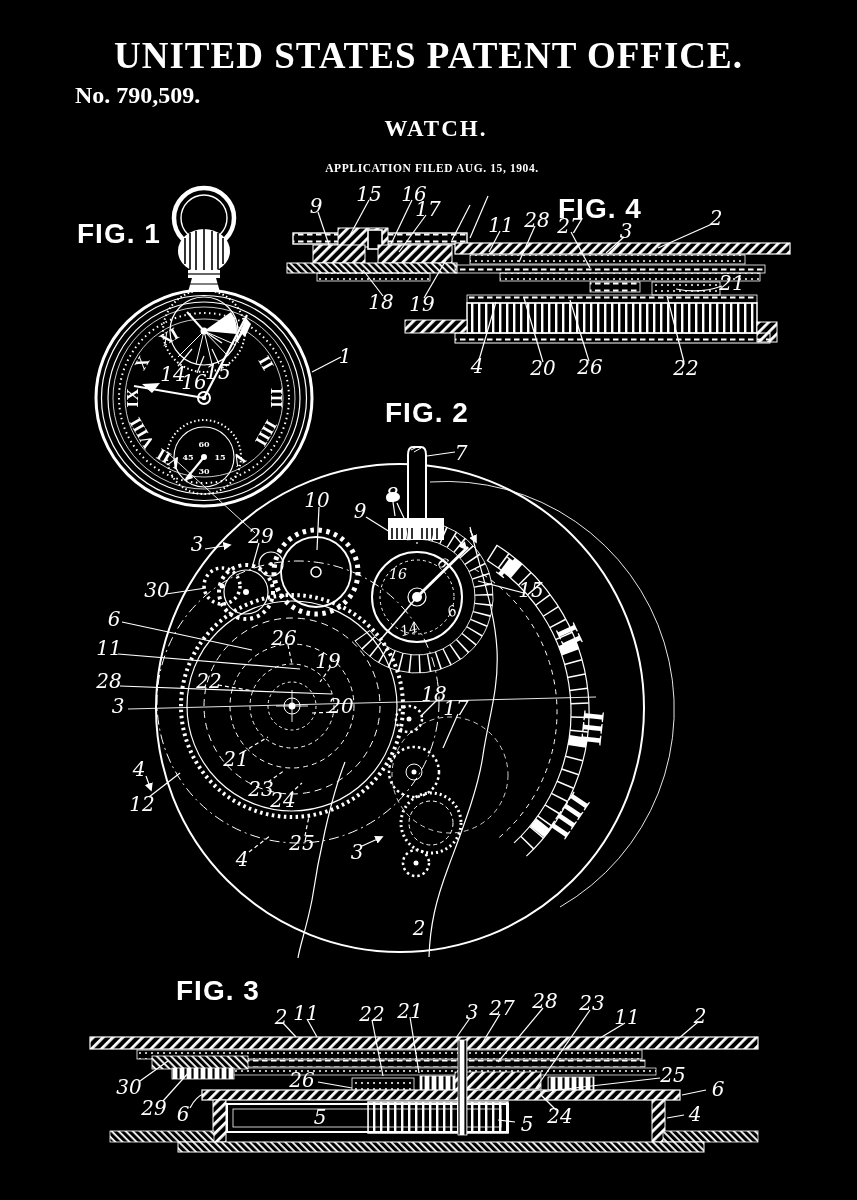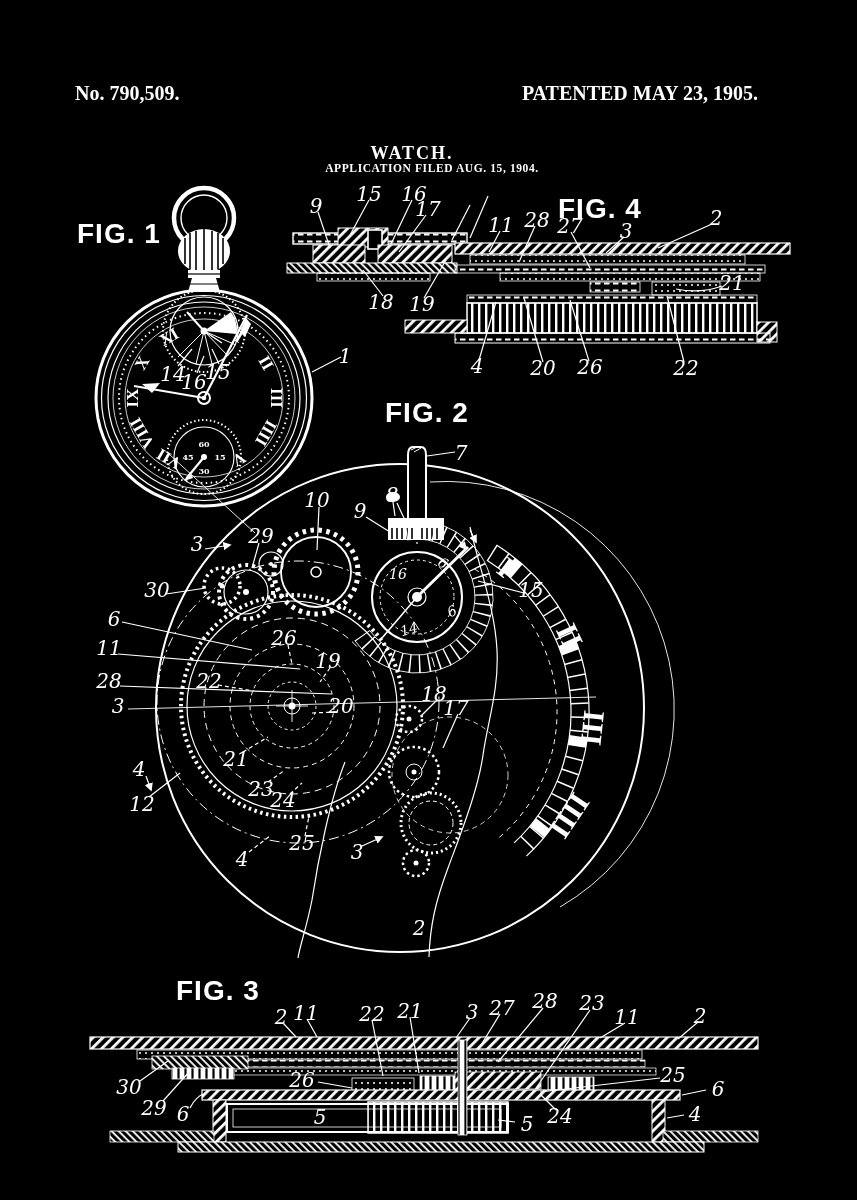--- a/index.html
+++ b/index.html
@@ -1,43 +1,43 @@
 <!DOCTYPE html>
 <html><head>
 <meta charset="utf-8">
 <style>
   html,body{margin:0;padding:0;background:#000;}
   .poster{position:relative;width:857px;height:1200px;background:#000;overflow:hidden;
           font-family:"Liberation Serif",serif;color:#fff;}
   .hdr{position:absolute;left:0;width:857px;text-align:center;}
   .title{top:34px;font-size:37px;font-weight:bold;letter-spacing:1px;}
-  .numrow{position:absolute;top:82px;font-size:20px;font-weight:bold;}
+  .numrow{position:absolute;top:82px;font-size:24px;font-weight:bold;}
   .pno{left:75px;}
   .pdate{right:99px;}
   .inventor{top:107px;width:824px;font-size:17px;font-weight:bold;letter-spacing:1px;}
-  .invention{top:143px;width:824px;font-size:18px;font-weight:bold;letter-spacing:2px;}
+  .invention{top:116px;width:824px;font-size:23px;font-weight:bold;letter-spacing:2px;padding-left:24px;}
   .appline{top:162px;width:824px;font-size:11.5px;font-weight:bold;letter-spacing:.6px;margin-left:20px;}
   svg{position:absolute;left:0;top:0;}
   svg text{fill:#fff;}
   .ref{font:italic 20px "DejaVu Serif",serif;text-anchor:middle;dominant-baseline:central;}
   .small{font:italic 14px "DejaVu Serif",serif;text-anchor:middle;dominant-baseline:central;}
   .tiny{font:bold 8px "DejaVu Serif",serif;text-anchor:middle;dominant-baseline:central;}
   .roman{font:bold 17px "Liberation Serif",serif;text-anchor:middle;dominant-baseline:central;}
   .roman2{font:bold 30px "Liberation Serif",serif;text-anchor:middle;dominant-baseline:central;}
   .figlabel{font:bold 28px "Liberation Sans",sans-serif;letter-spacing:1px;}
   .ln{stroke:#fff;stroke-width:1.2;fill:none;}
   .lnd{stroke:#fff;stroke-width:1.2;fill:none;stroke-dasharray:4 3;}
   .thin{stroke:#fff;stroke-width:.9;fill:none;}
 </style>
 </head>
 <body>
 
 <div class="poster">
+  <div class="hdr title">UNITED STATES PATENT OFFICE.</div>
   <div class="numrow pno">No. 790,509.</div>
-  <div class="numrow pdate">PATENTED MAY 23, 1905.</div>
   <div class="hdr invention">WATCH.</div>
   <div class="hdr appline">APPLICATION FILED AUG. 15, 1904.</div>
 
   <svg width="857" height="1200" viewBox="0 0 857 1200">
     <defs>
       <pattern id="hA" width="7" height="7" patternUnits="userSpaceOnUse" patternTransform="rotate(45)">
         <rect width="7" height="7" fill="#000"></rect>
           <rect width="2.8" height="7" fill="#fff"></rect>
       </pattern>
       <pattern id="hB" width="5" height="5" patternUnits="userSpaceOnUse" patternTransform="rotate(135)">

